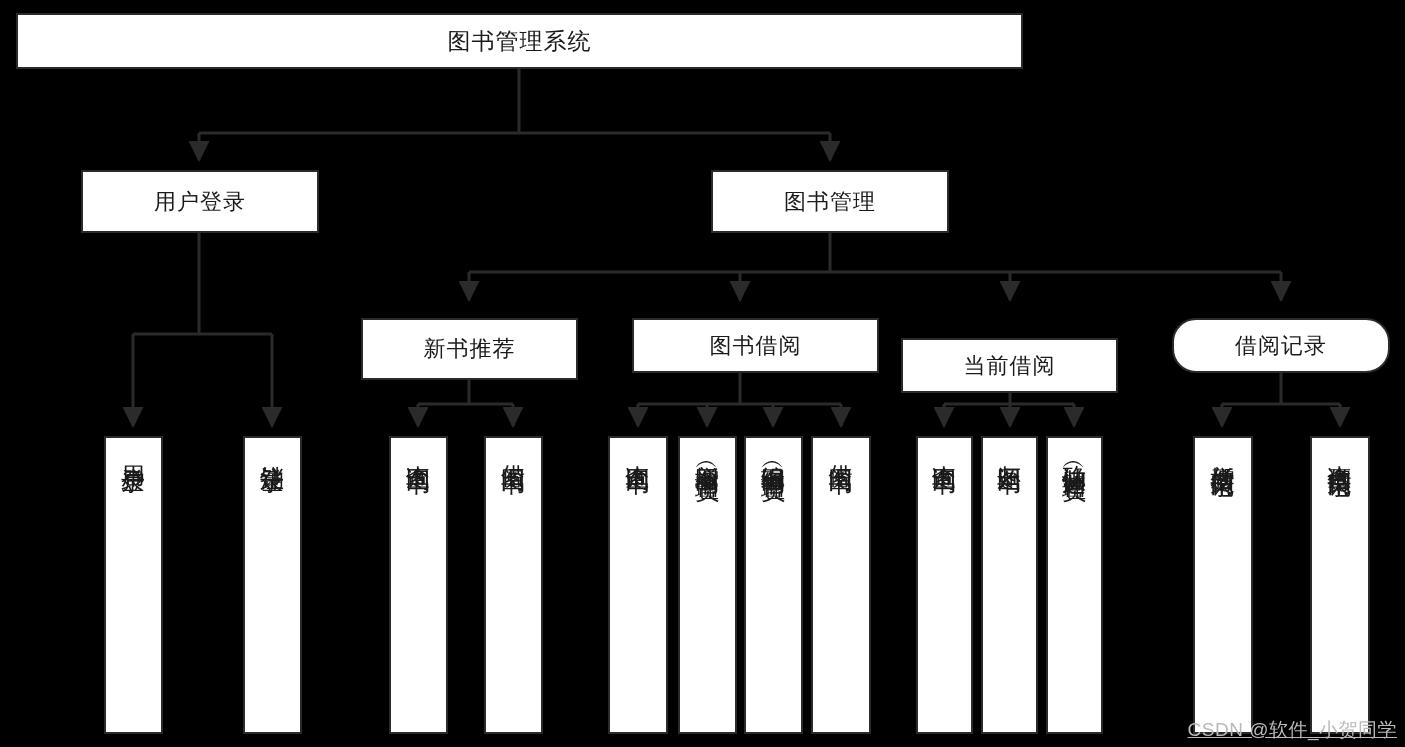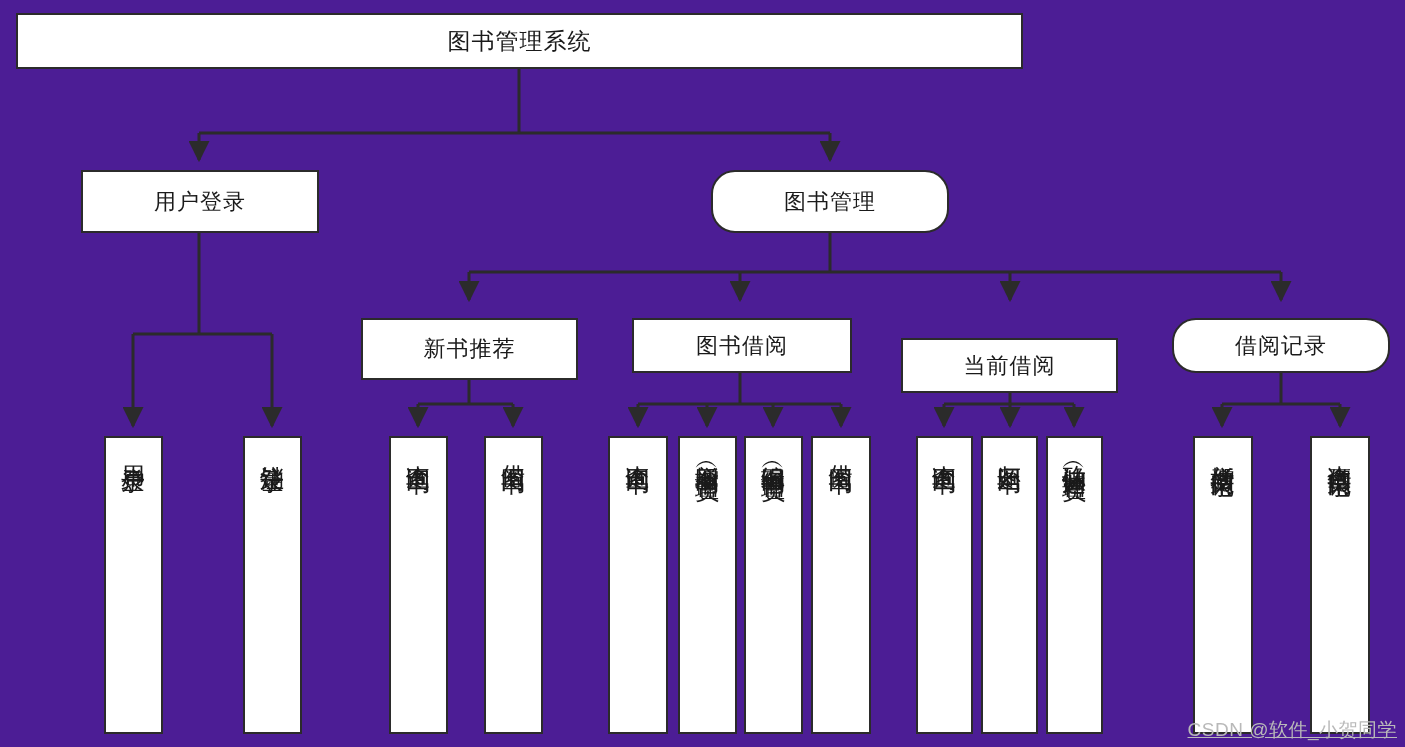--- a/index.html
+++ b/index.html
@@ -8,21 +8,21 @@
     padding: 0;
     background: #ffffff;
   }
   body {
     font-family: "Liberation Sans", "DejaVu Sans", sans-serif;
   }
   #canvas {
     position: relative;
     width: 1405px;
     height: 747px;
-    background: #4c1d95;
+    background: #000000;
     overflow: hidden;
   }
   #wires {
     position: absolute;
     left: 0;
     top: 0;
     width: 1405px;
     height: 747px;
     pointer-events: none;
   }
@@ -131,28 +131,28 @@
     </g>
   </svg>
 
   <div class="node horiz root" style="left:16px; top:13px; width:1007px; height:56px;">
     <span class="label">图书管理系统</span>
   </div>
 
   <div class="node horiz" style="left:81px; top:170px; width:238px; height:63px;">
     <span class="label">用户登录</span>
   </div>
-  <div class="node horiz" style="left:711px; top:170px; width:238px; height:63px;border-radius:24px;">
+  <div class="node horiz" style="left:711px; top:170px; width:238px; height:63px;">
     <span class="label">图书管理</span>
   </div>
 
   <div class="node horiz" style="left:361px; top:318px; width:217px; height:62px;">
     <span class="label">新书推荐</span>
   </div>
-  <div class="node horiz" style="left:632px; top:318px; width:220px; height:55px;">
+  <div class="node horiz" style="left:632px; top:318px; width:247px; height:55px;">
     <span class="label">图书借阅</span>
   </div>
   <div class="node horiz" style="left:901px; top:318px; width:217px; height:55px;margin-top:20px;">
     <span class="label">当前借阅</span>
   </div>
   <div class="node horiz" style="left:1172px; top:318px; width:218px; height:55px;border-radius:24px;">
     <span class="label">借阅记录</span>
   </div>
 
   <div class="node vert" style="left:104px; top:436px; width:59px; height:298px;">

